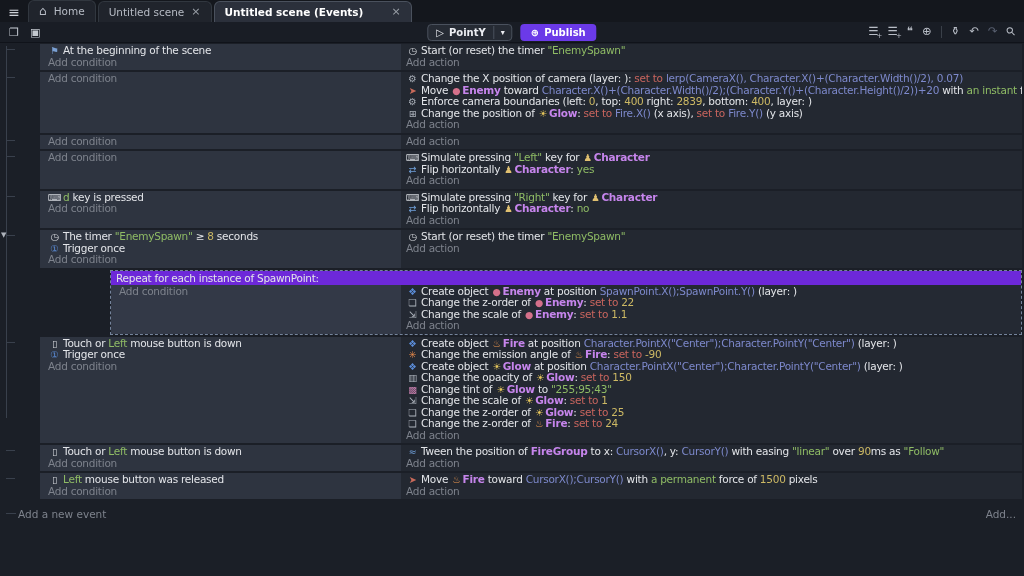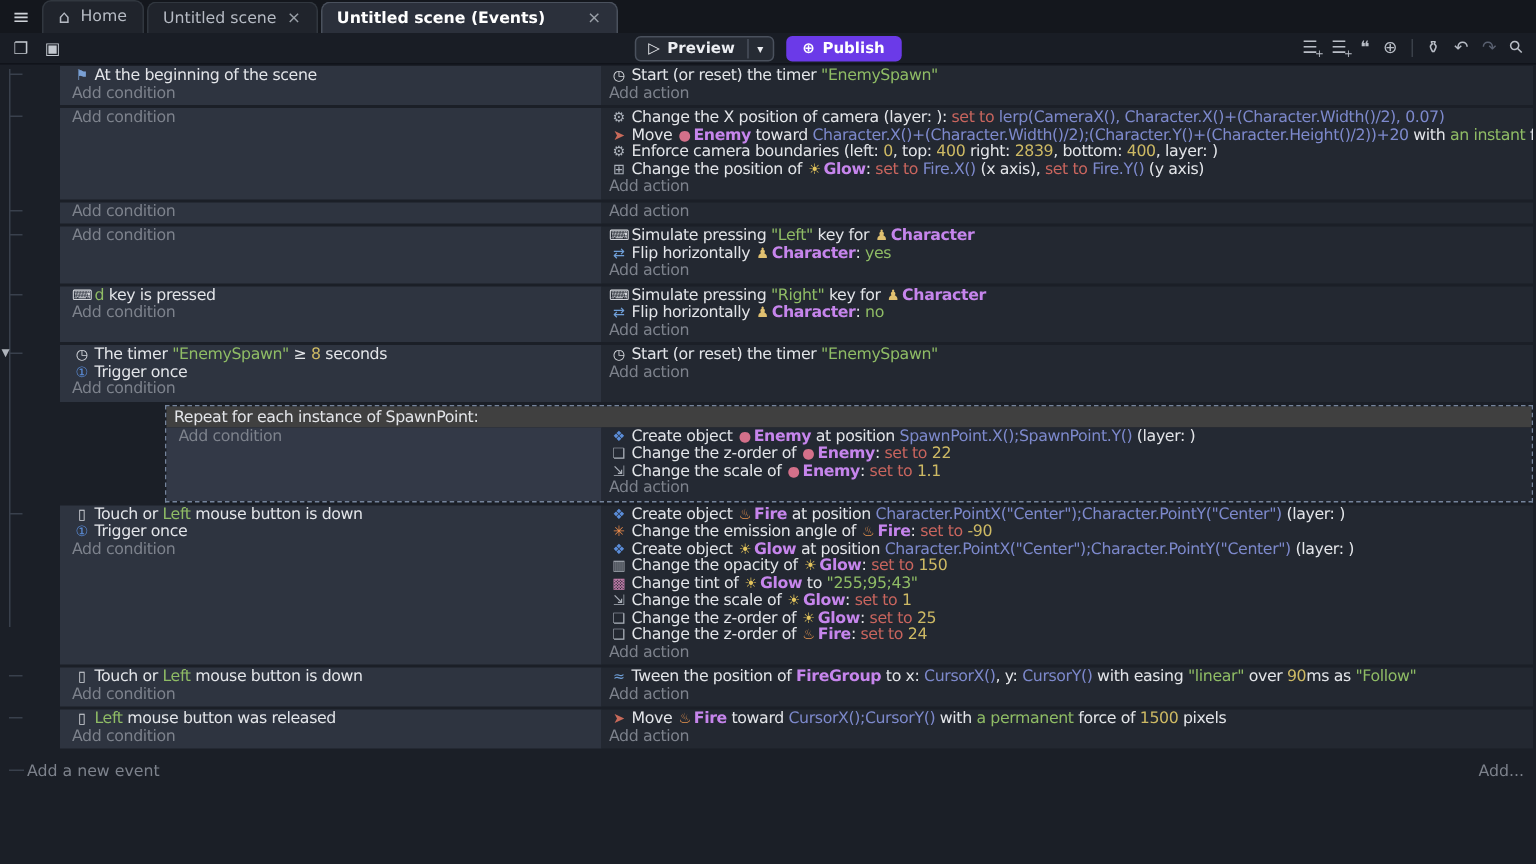--- a/index.html
+++ b/index.html
@@ -53,21 +53,21 @@
   .add-line { color:#7d828c; cursor:pointer; }
   .seg-p { color:#e3e5e9; }
   .seg-o { color:#c685ec; font-weight:bold;text-align:right; }
   .seg-e { color:#7d89cc;margin-top:20px; }
   .seg-s { color:#8fbc65; }
   .seg-n { color:#cdb964; }
   .seg-r { color:#c9655e; }
   .seg-i { margin:0 2px 0 1px; font-size:9.5px; }
   
   .sub { border:1px dashed #75849c; margin:2px 0 1px 70px; }
-  .sub-header { background:#404040; padding:1px 5px; height:12px; line-height:12px; letter-spacing:-0.25px; }
+  .sub-header { background:#6d28d9; padding:1px 5px; height:12px; line-height:12px; letter-spacing:-0.25px; }
   .sub .cond { width:290px; background:#333947; }
   .sub .act { background:#242933; }
   
   .footer-row { display:flex; justify-content:space-between; margin:9px 8px 0 18px;
                 color:#7d828c; position:relative; }
   .footer-row::before { content:""; position:absolute; left:-12px; top:5px; width:10px; height:1px; background:#39404c; }
   .footer-row span { cursor:pointer; }
 </style>
 </head>
 <body>
@@ -92,21 +92,21 @@
 
   <div class="toolbar">
     <div class="tb-left">
       <span class="ico">❐</span>
       <span class="ico">▣</span>
     </div>
     <div class="tb-center">
       <div class="btn-preview">
         <span class="main">
           <span>▷</span>
-          <span>Preview</span>
+          <span>PointY</span>
         </span>
         <span class="caret">▾</span>
       </div>
       <div class="btn-publish">
         <span>⊕</span>
         <span>Publish</span>
       </div>
     </div>
     <div class="tb-right">
       <span class="ico"><span>☰</span><span class="badge">+</span></span>

